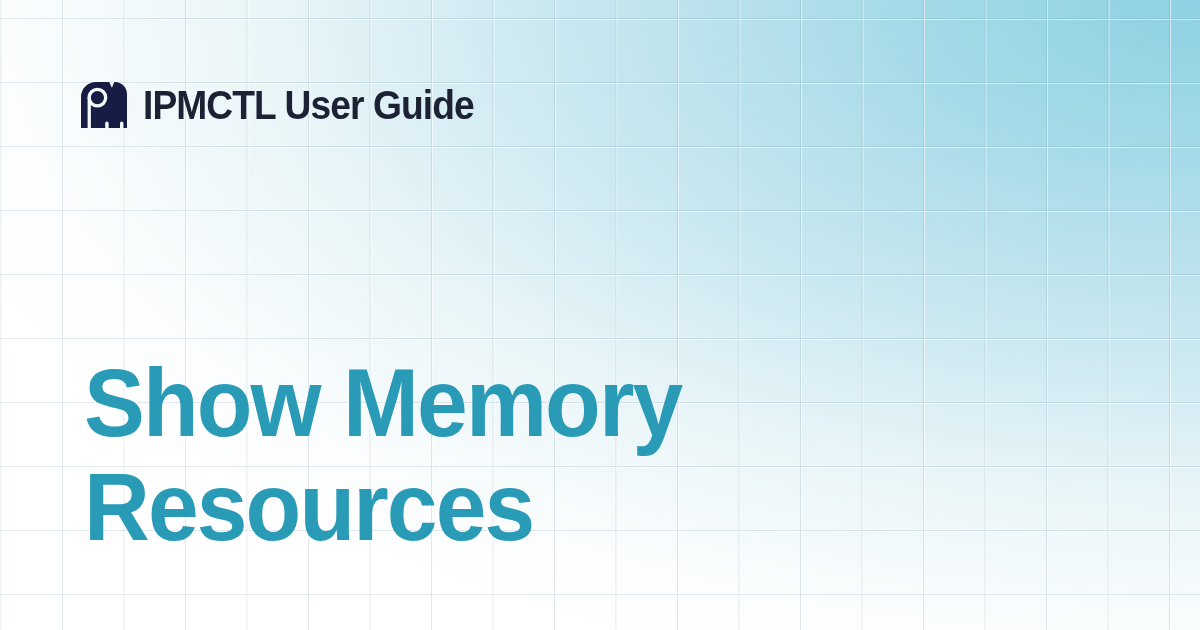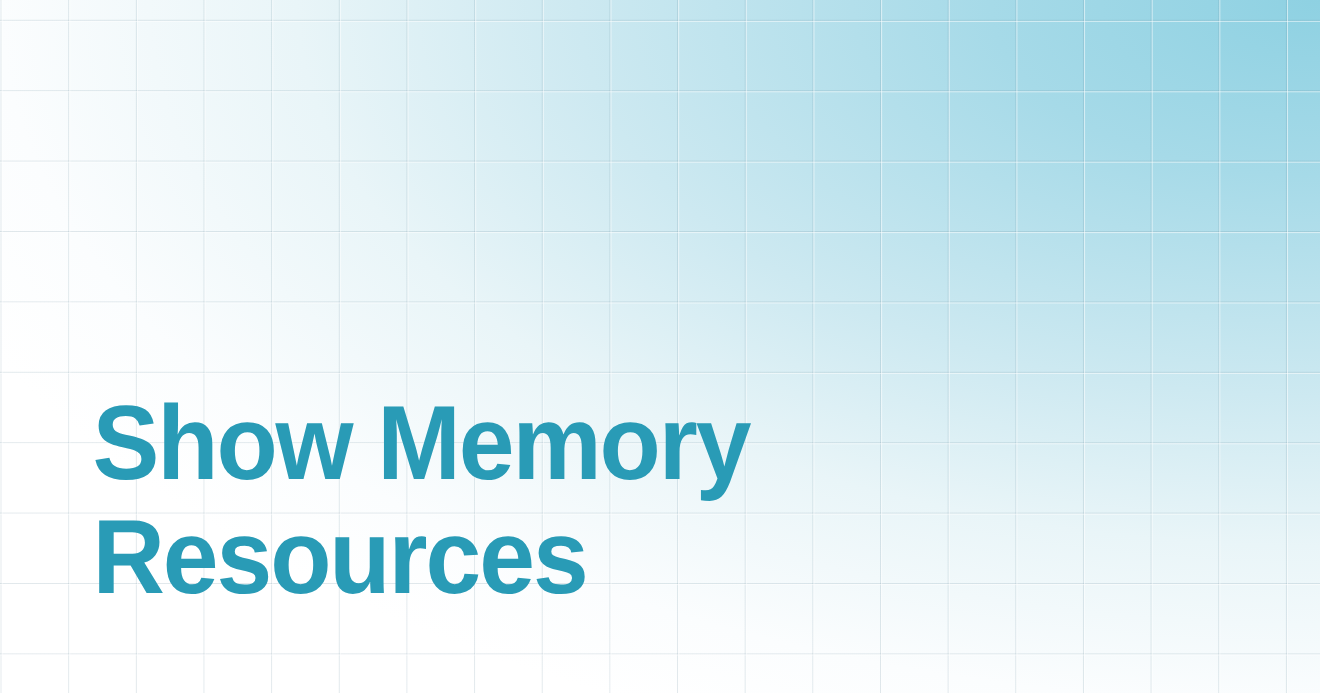--- a/index.html
+++ b/index.html
@@ -79,19 +79,33 @@
   }
   .title span {
     display: block;
   }
 </style>
 </head>
 <body>
 
 <div class="card">
 
+  <header class="brand">
+    <svg class="logo" viewBox="0 0 48 48" aria-hidden="true">
+
+      <path fill="#171C44" d="M1,47 V16 C1,7.7 7.7,1 16,1 H29.2 L31.9,6.8 L34.3,1 H35 C41.6,1 47,6.4 47,13 V47 Z"></path>
+
+      <rect x="7.6" y="16.5" width="3.3" height="30.5" fill="#F4FAFB"></rect>
+
+      <circle cx="17.4" cy="16.6" r="8.3" fill="none" stroke="#F4FAFB" stroke-width="3.3"></circle>
+
+      <rect x="25.2" y="40.5" width="3.4" height="8" rx="1.7" fill="#F4FAFB"></rect>
+      <rect x="40" y="40.5" width="3.4" height="8" rx="1.7" fill="#F4FAFB"></rect>
+    </svg>
+    <span class="brand-name">IPMCTL User Guide</span>
+  </header>
 
   <h1 class="title">
     <span>Show Memory</span>
     <span>Resources</span>
   </h1>
 
 </div>
 
 </body></html>

